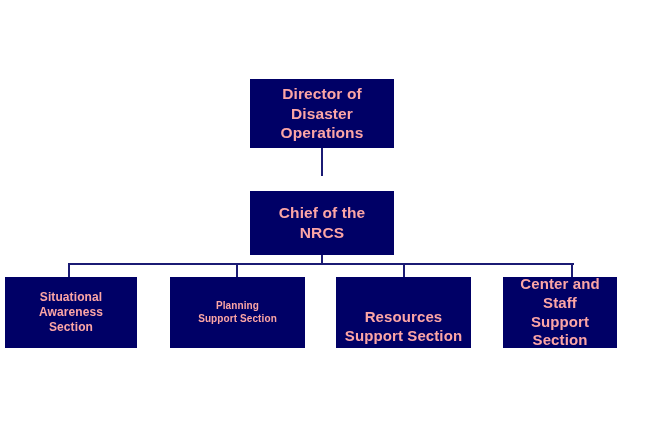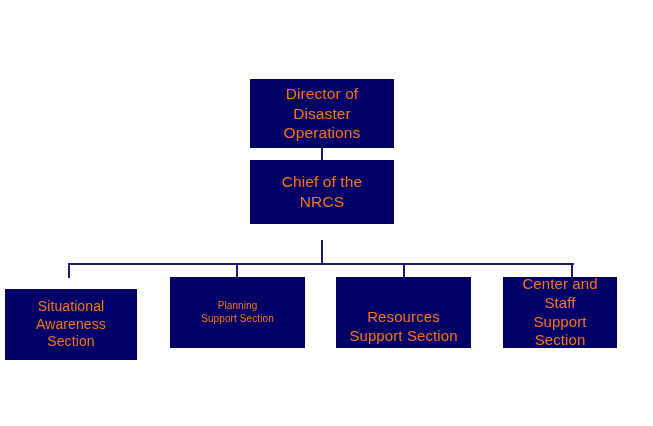--- a/index.html
+++ b/index.html
@@ -14,26 +14,26 @@
   #chart-canvas {
     position: relative;
     width: 653px;
     height: 426px;
     background: #ffffff;
     overflow: hidden;
   }
   .node-box {
     position: absolute;
     background: #000066;
-    color: #f97316;
+    color: #fca5a5;
     display: flex;
     align-items: center;
     justify-content: center;
     text-align: center;
-    font-weight: normal;
+    font-weight: bold;
     line-height: 1.26;
     letter-spacing: 0.1px;
     box-sizing: border-box;
     padding: 2px 4px;
   }
   .node-label {
     display: block;
     white-space: pre-line;
   }
 
@@ -41,32 +41,32 @@
   #box-director {
     left: 250px;
     top: 79px;
     width: 144px;
     height: 69px;
     font-size: 15.5px;
   }
   
   #box-chief {
     left: 250px;
-    top: 160px;
+    top: 191px;
     width: 144px;
     height: 64px;
     font-size: 15.5px;
   }
   
   #box-situational {
     left: 5px;
-    top: 289px;
+    top: 277px;
     width: 132px;
     height: 71px;
-    font-size: 14px;
+    font-size: 12px;
   }
   #box-planning {
     left: 170px;
     top: 277px;
     width: 135px;
     height: 71px;
     font-size: 10px;
   }
   #box-resources {
     left: 336px;

